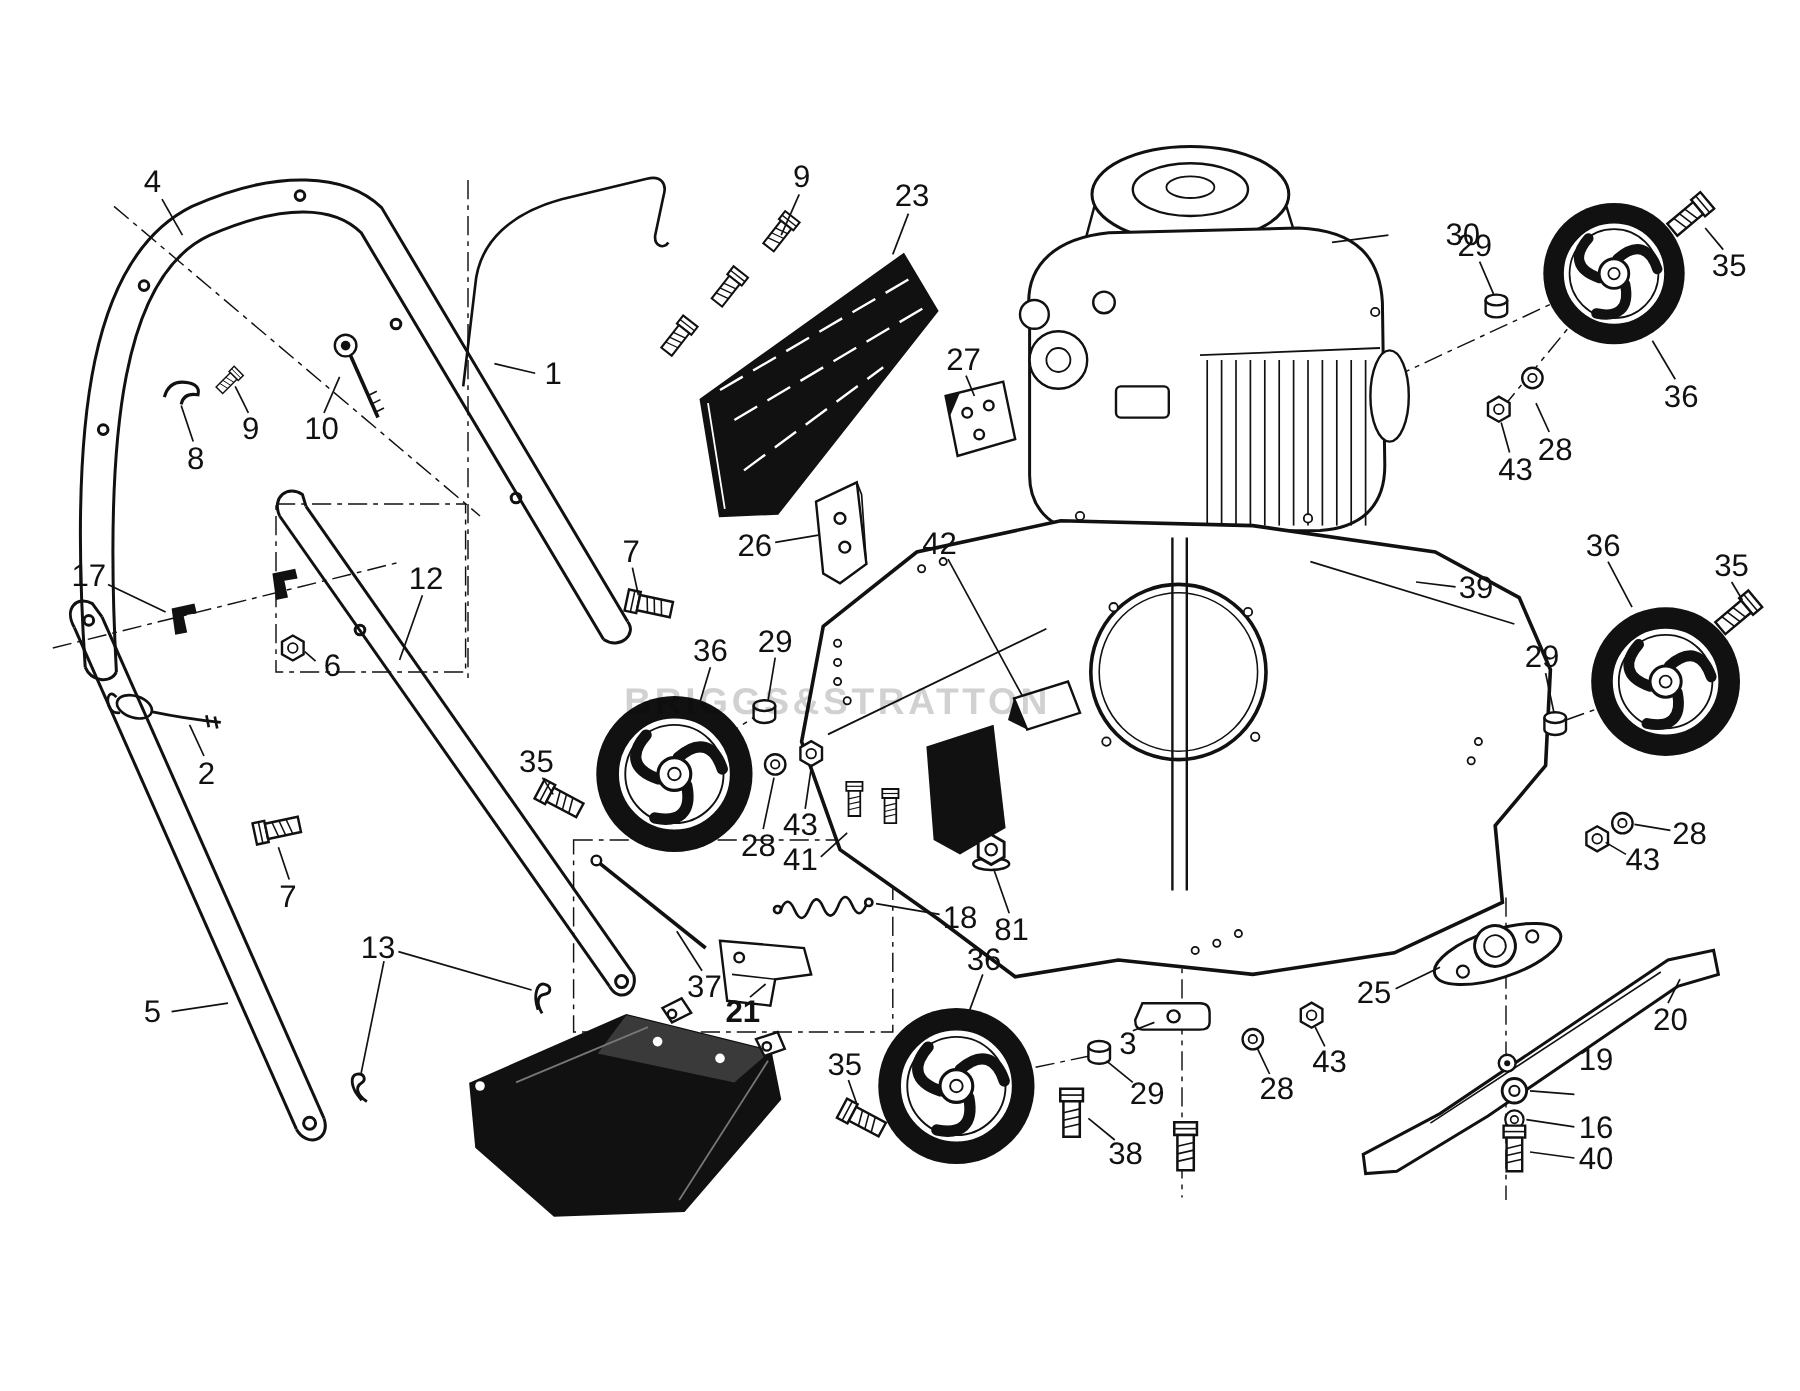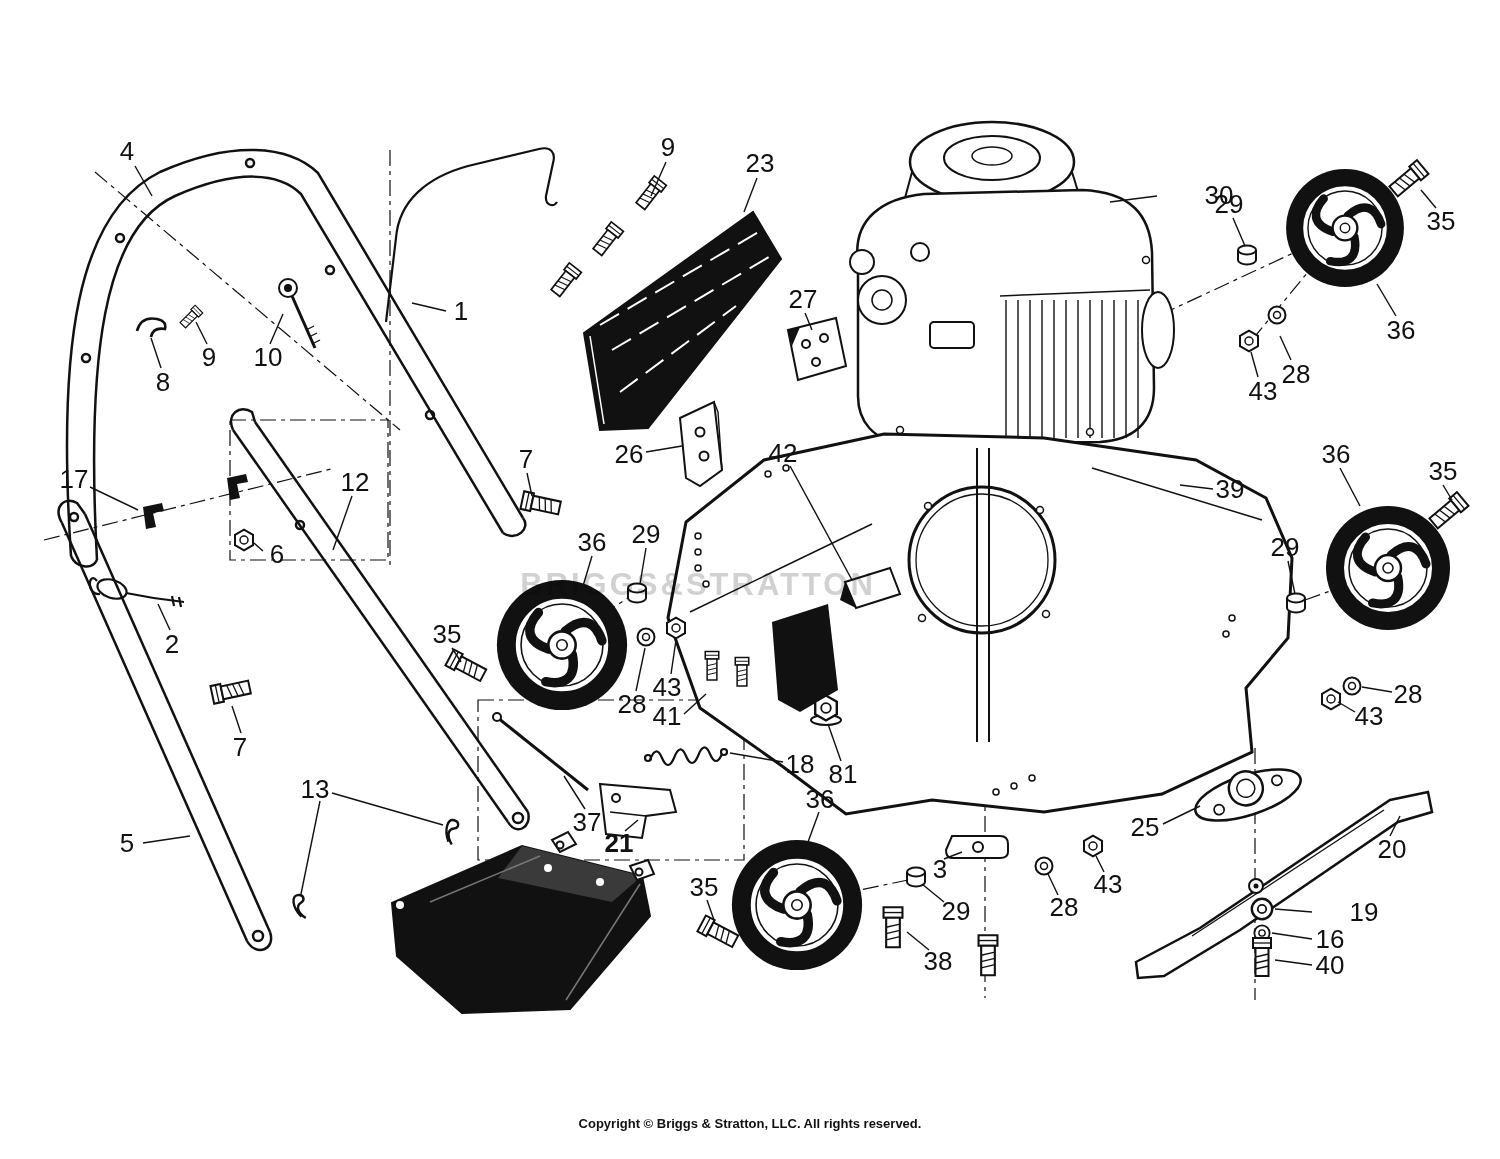--- a/index.html
+++ b/index.html
@@ -442,22 +442,21 @@
       <span class="part-label" style="left: 619px; top: 843px; font-weight: bold;">21</span>
       <span class="part-label" style="left: 820px; top: 799px;">36</span>
       <span class="part-label" style="left: 127px; top: 843px;">5</span>
       <span class="part-label" style="left: 940px; top: 869px;">3</span>
       <span class="part-label" style="left: 1145px; top: 827px;">25</span>
       <span class="part-label" style="left: 1392px; top: 849px;">20</span>
       <span class="part-label" style="left: 704px; top: 887px;">35</span>
       <span class="part-label" style="left: 956px; top: 911px;">29</span>
       <span class="part-label" style="left: 1108px; top: 884px;">43</span>
       <span class="part-label" style="left: 1064px; top: 907px;">28</span>
-      <span class="part-label" style="left: 1330px; top: 912px; margin-left: 34px;">19</span>
+      <span class="part-label" style="left: 1330px; top: 883px;">19</span>
       <span class="part-label" style="left: 1330px; top: 939px;">16</span>
       <span class="part-label" style="left: 1330px; top: 965px;">40</span>
       <span class="part-label" style="left: 433px; top: 967px;">15</span>
       <span class="part-label" style="left: 938px; top: 961px;">38</span>
     </div>
 
-  <div class="footer">Copyright © Briggs &amp; Stratton, LLC. All rights reserved.</div>
 
 </div>
 
 </body></html>

